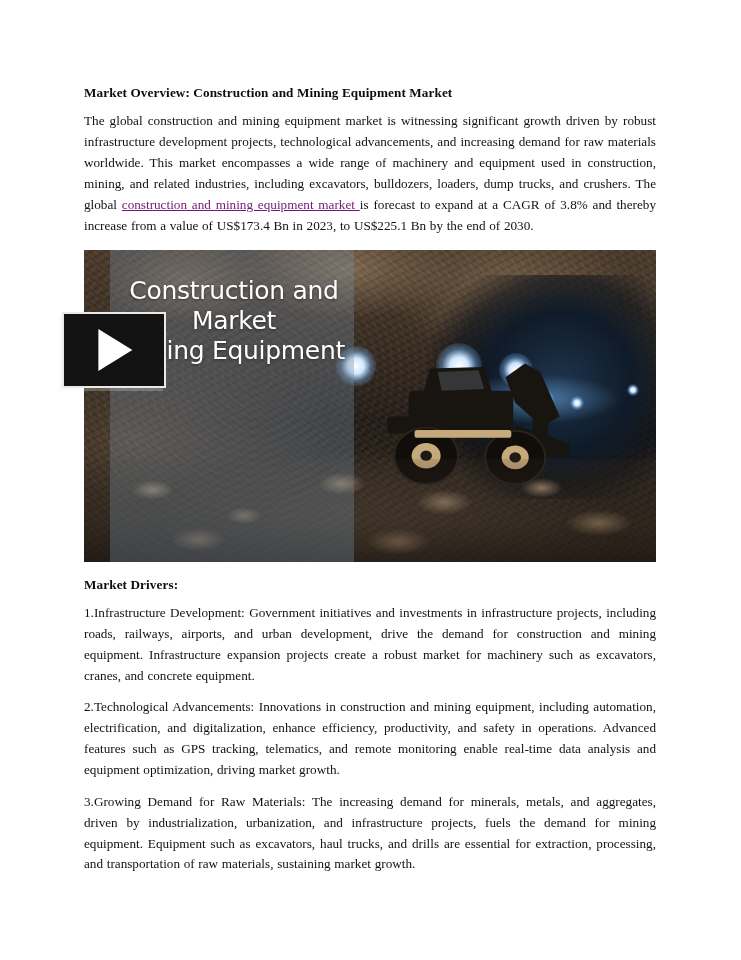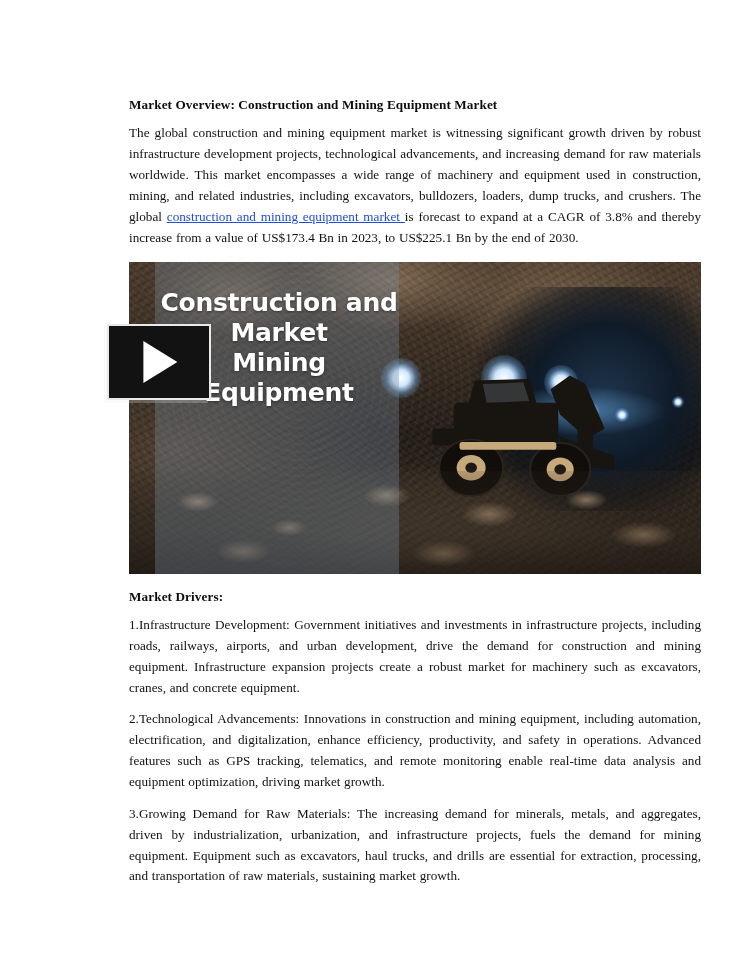--- a/index.html
+++ b/index.html
@@ -18,23 +18,22 @@
   .page {
     position: absolute;
     left: 0; top: 0;
     width: 741px;
     height: 960px;
     background: #ffffff;
   }
   .content {
     position: absolute;
     left: 84px;
-    top: 96px;
+    top: 84px;
     width: 572px;
-    margin-left: 45px;
   }
 
   h1.doc-heading, h2.doc-heading {
     font-family: "Liberation Serif", serif;
     font-weight: bold;
     font-size: 13.2px;
     line-height: 1.32;
     margin: 0 0 10px 0;
     letter-spacing: 0.1px;
     color: #0d0d0d;
@@ -46,21 +45,21 @@
     font-size: 13.2px;
     line-height: 1.58;
     margin: 0 0 11px 0;
     text-align: justify;
     color: #111111;
     word-spacing: 0.4px;
   }
   p.body-text.tight { margin-bottom: 13px; }
 
   a.inline-link {
-    color: #1d4ed8;
+    color: #701a75;
     text-decoration: underline;
   }
 
   
   .banner-wrap {
     position: relative;
     width: 572px;
     height: 312px;
     margin: 6px 0 14px 0;
     overflow: visible;
@@ -154,21 +153,21 @@
     height: 100%;
     background: rgba(120,140,160,0.34);
   }
 
   .banner-title {
     position: absolute;
     left: 26px;
     top: 26px;
     width: 248px;
     font-family: "DejaVu Sans", sans-serif;
-    font-weight: bold;
+    font-weight: normal;
     font-size: 25px;
     line-height: 1.21;
     color: #ffffff;
     text-align: center;
     text-shadow: 0 1px 3px rgba(0,0,0,0.45);
     letter-spacing: -0.3px;
   }
 
   .cagr-block {
     position: absolute;

